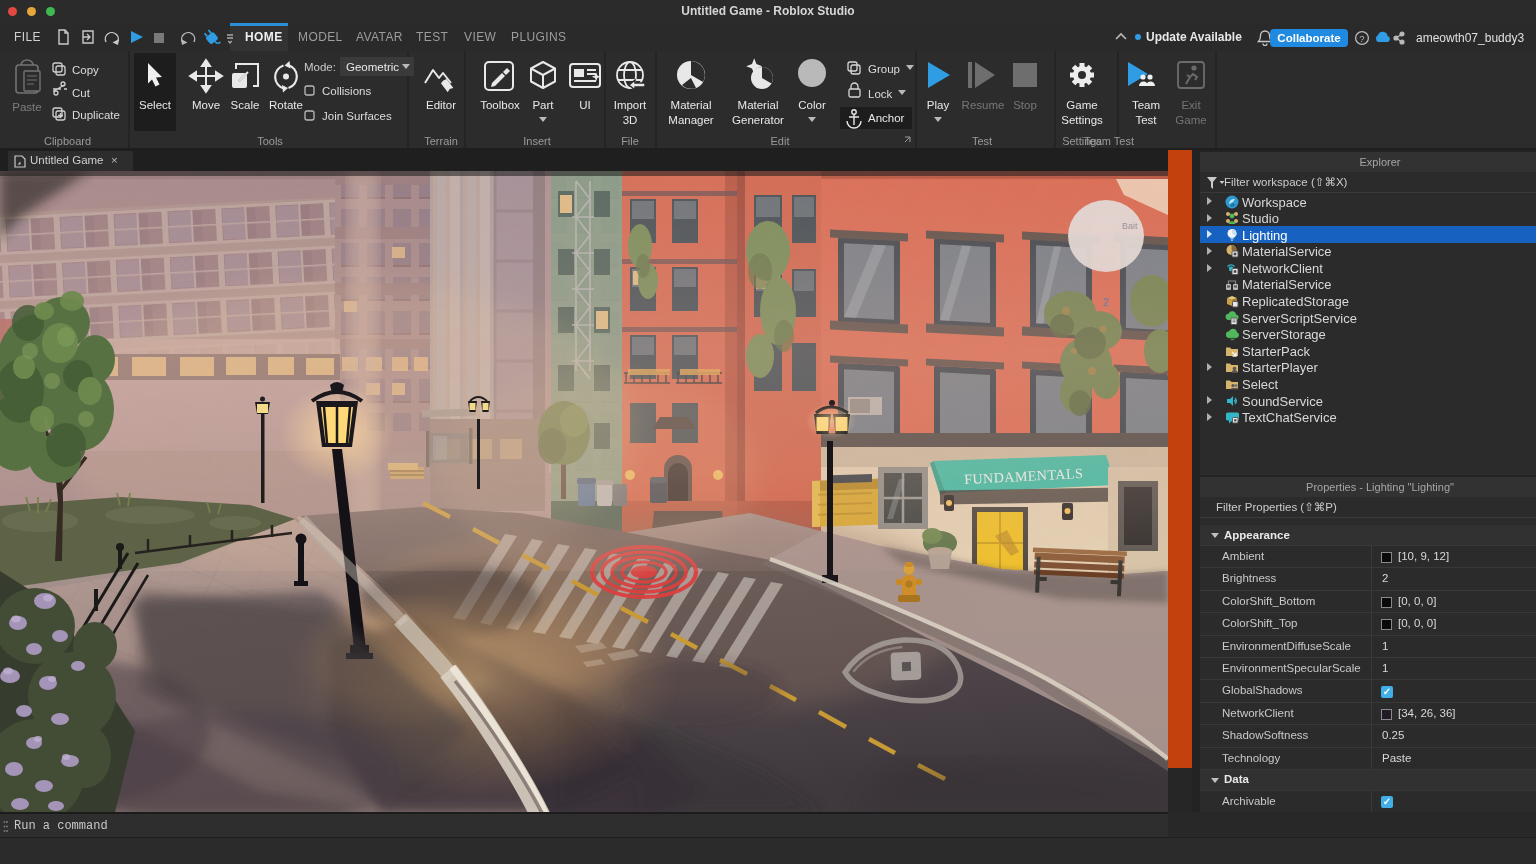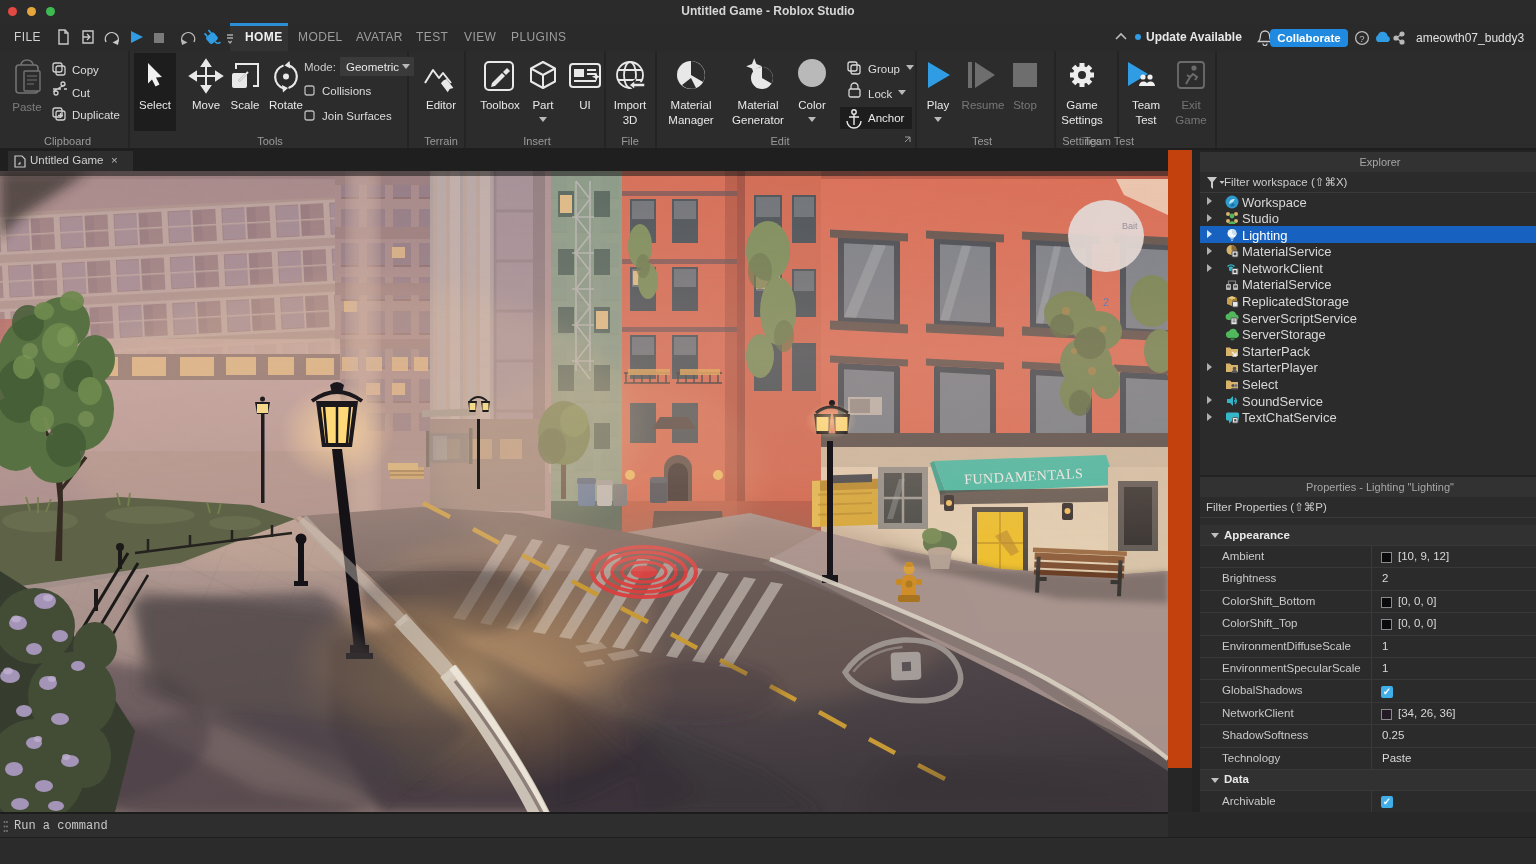--- a/index.html
+++ b/index.html
@@ -1122,21 +1122,21 @@
               <rect x="7.5" y="7.5" width="5.5" height="5.5" rx="1" fill="#e8e8e8" stroke="#555555"></rect>
               <rect x="9.2" y="9.2" width="2.2" height="2.2" fill="#444444"></rect>
             </svg>
             <span class="lbl">TextChatService</span>
           </div>
       </div>
     </div>
 
     <div class="panel" style="top:327px; height:337px;">
       <div class="phead">Properties - Lighting "Lighting"<span class="phicons">◱ ×</span></div>
-      <div class="filterrow"><span style="margin-left:6px;">Filter Properties (⇧⌘P)</span></div>
+      <div class="filterrow"><span style="margin-left:16px;">Filter Properties (⇧⌘P)</span></div>
       <div style="height:7px;"></div>
       <div id="props">
         <div class="shead">
             <span class="sarr"></span>
             <span class="nm">Appearance</span>
           </div>
         <div class="prow">
             <span class="vline"></span>
             <span class="nm">Ambient</span>
             <span class="swatch"></span>

